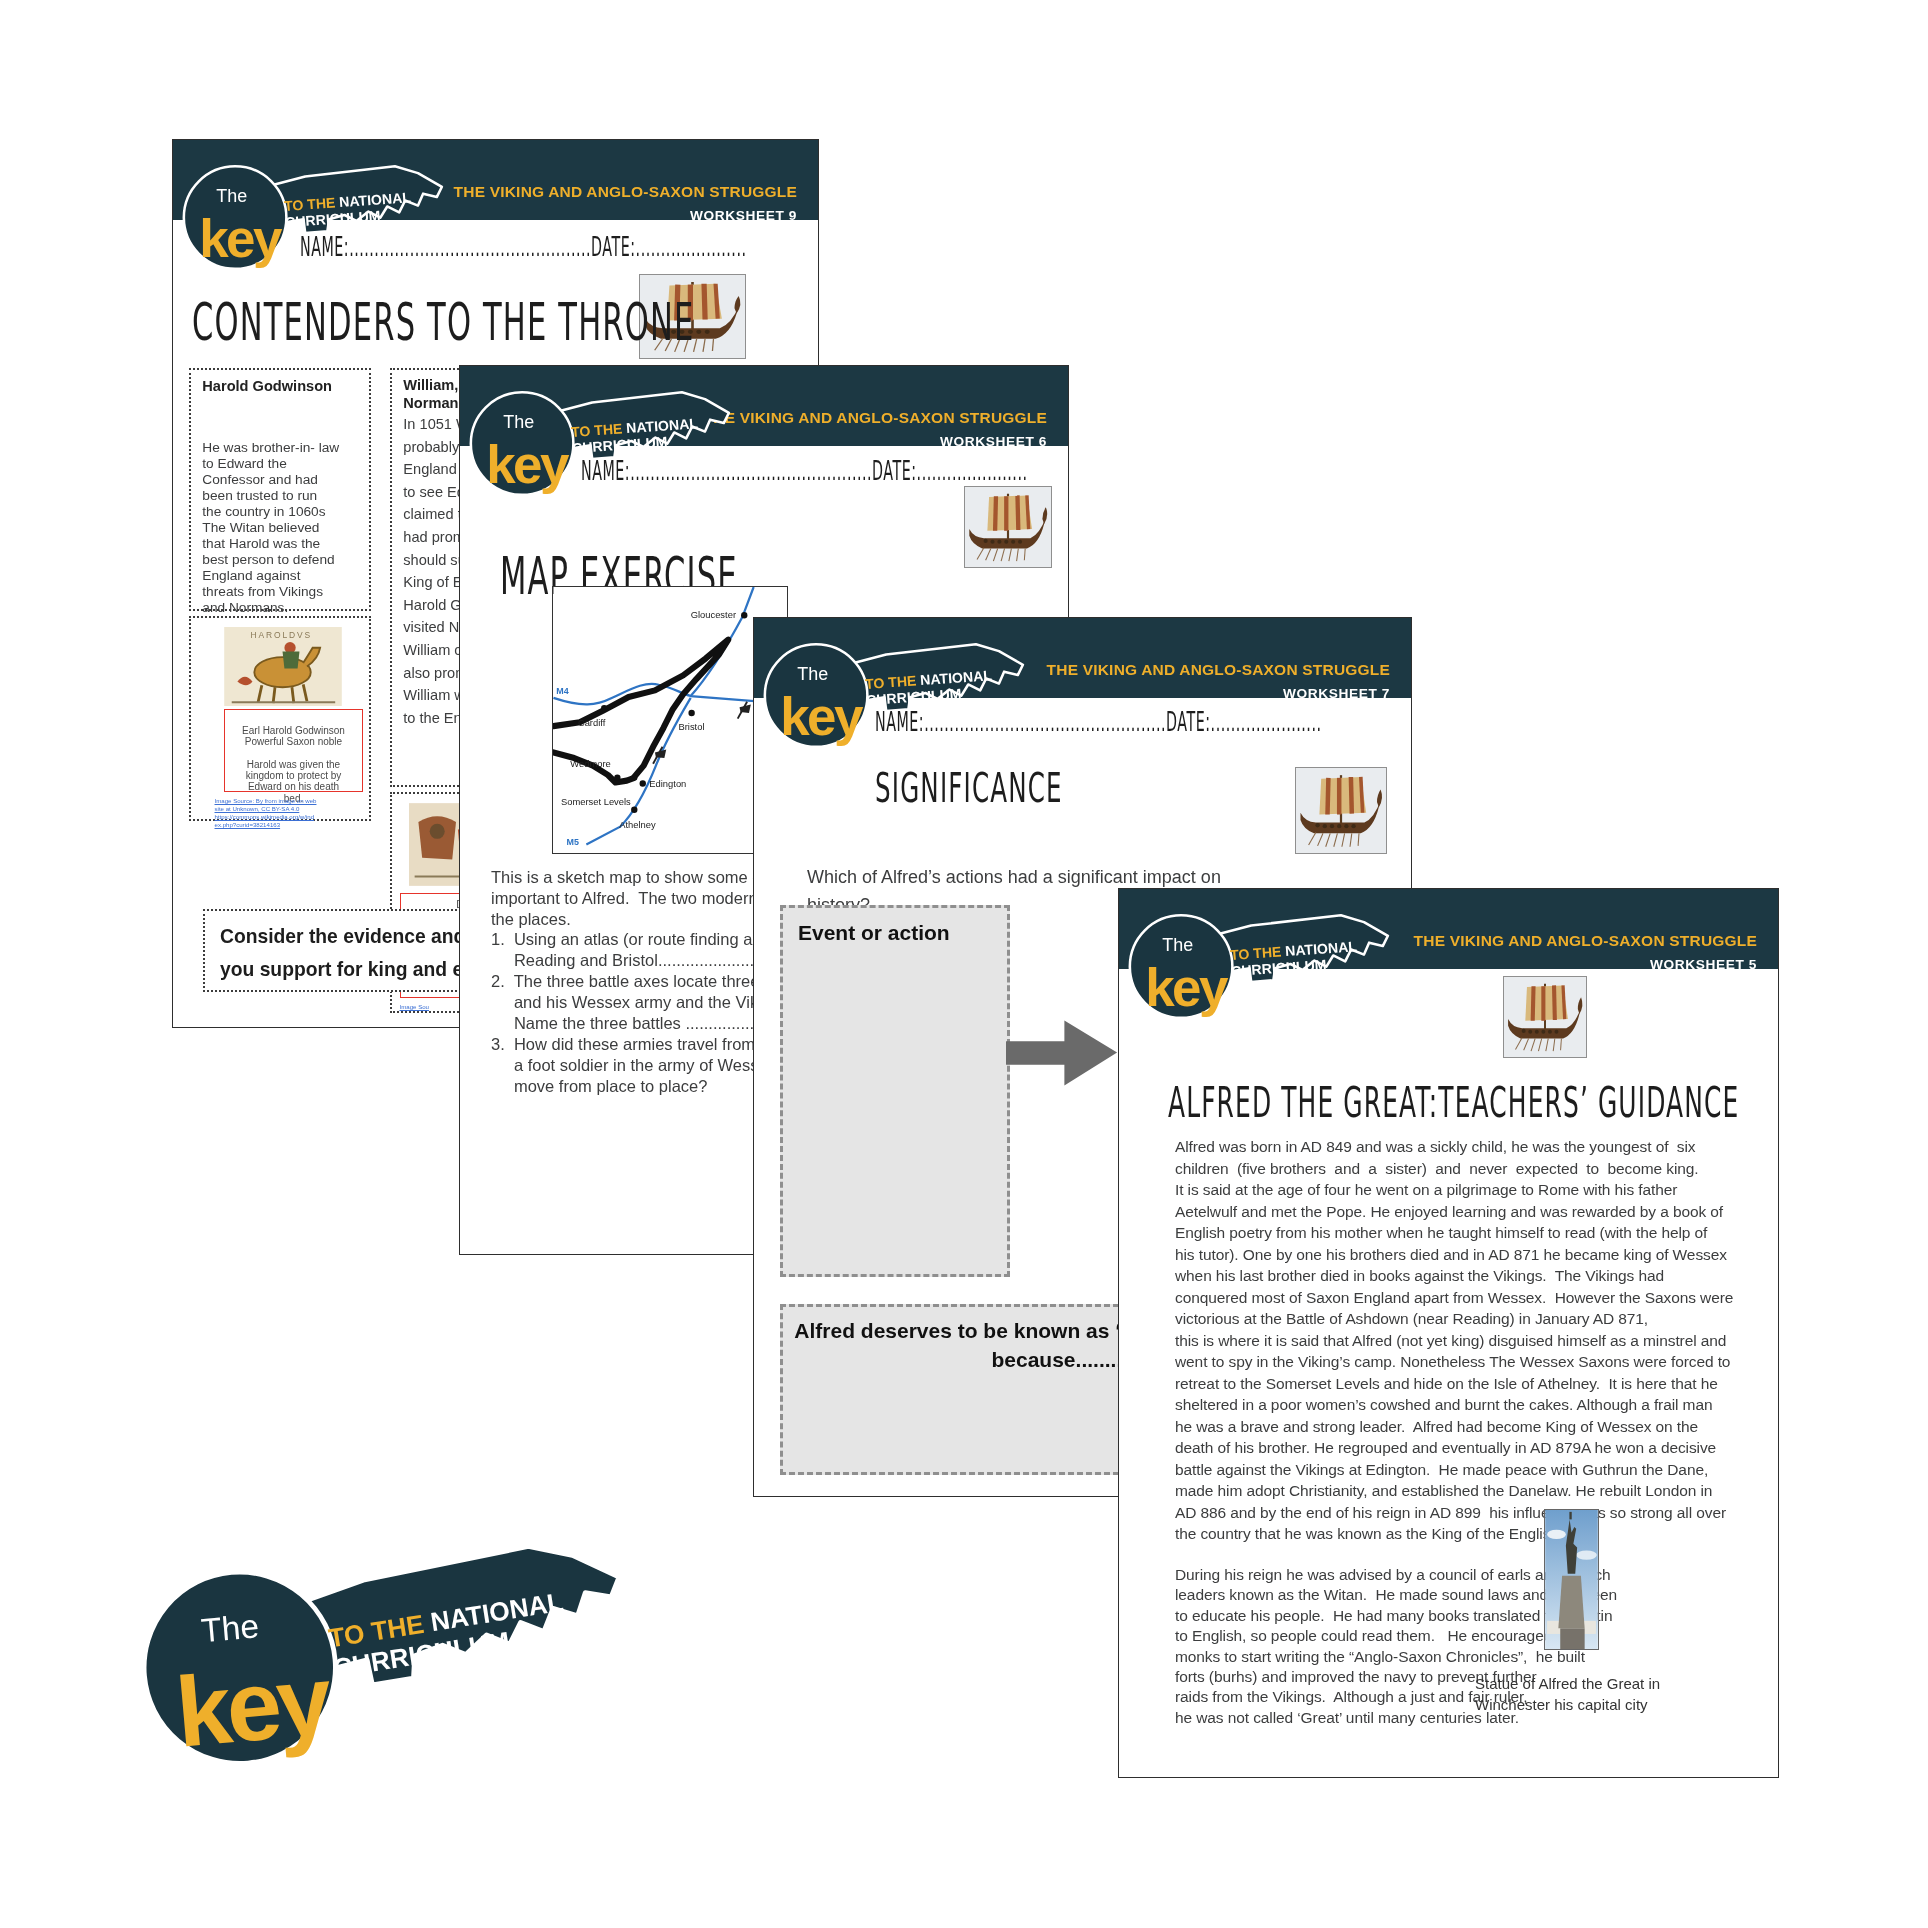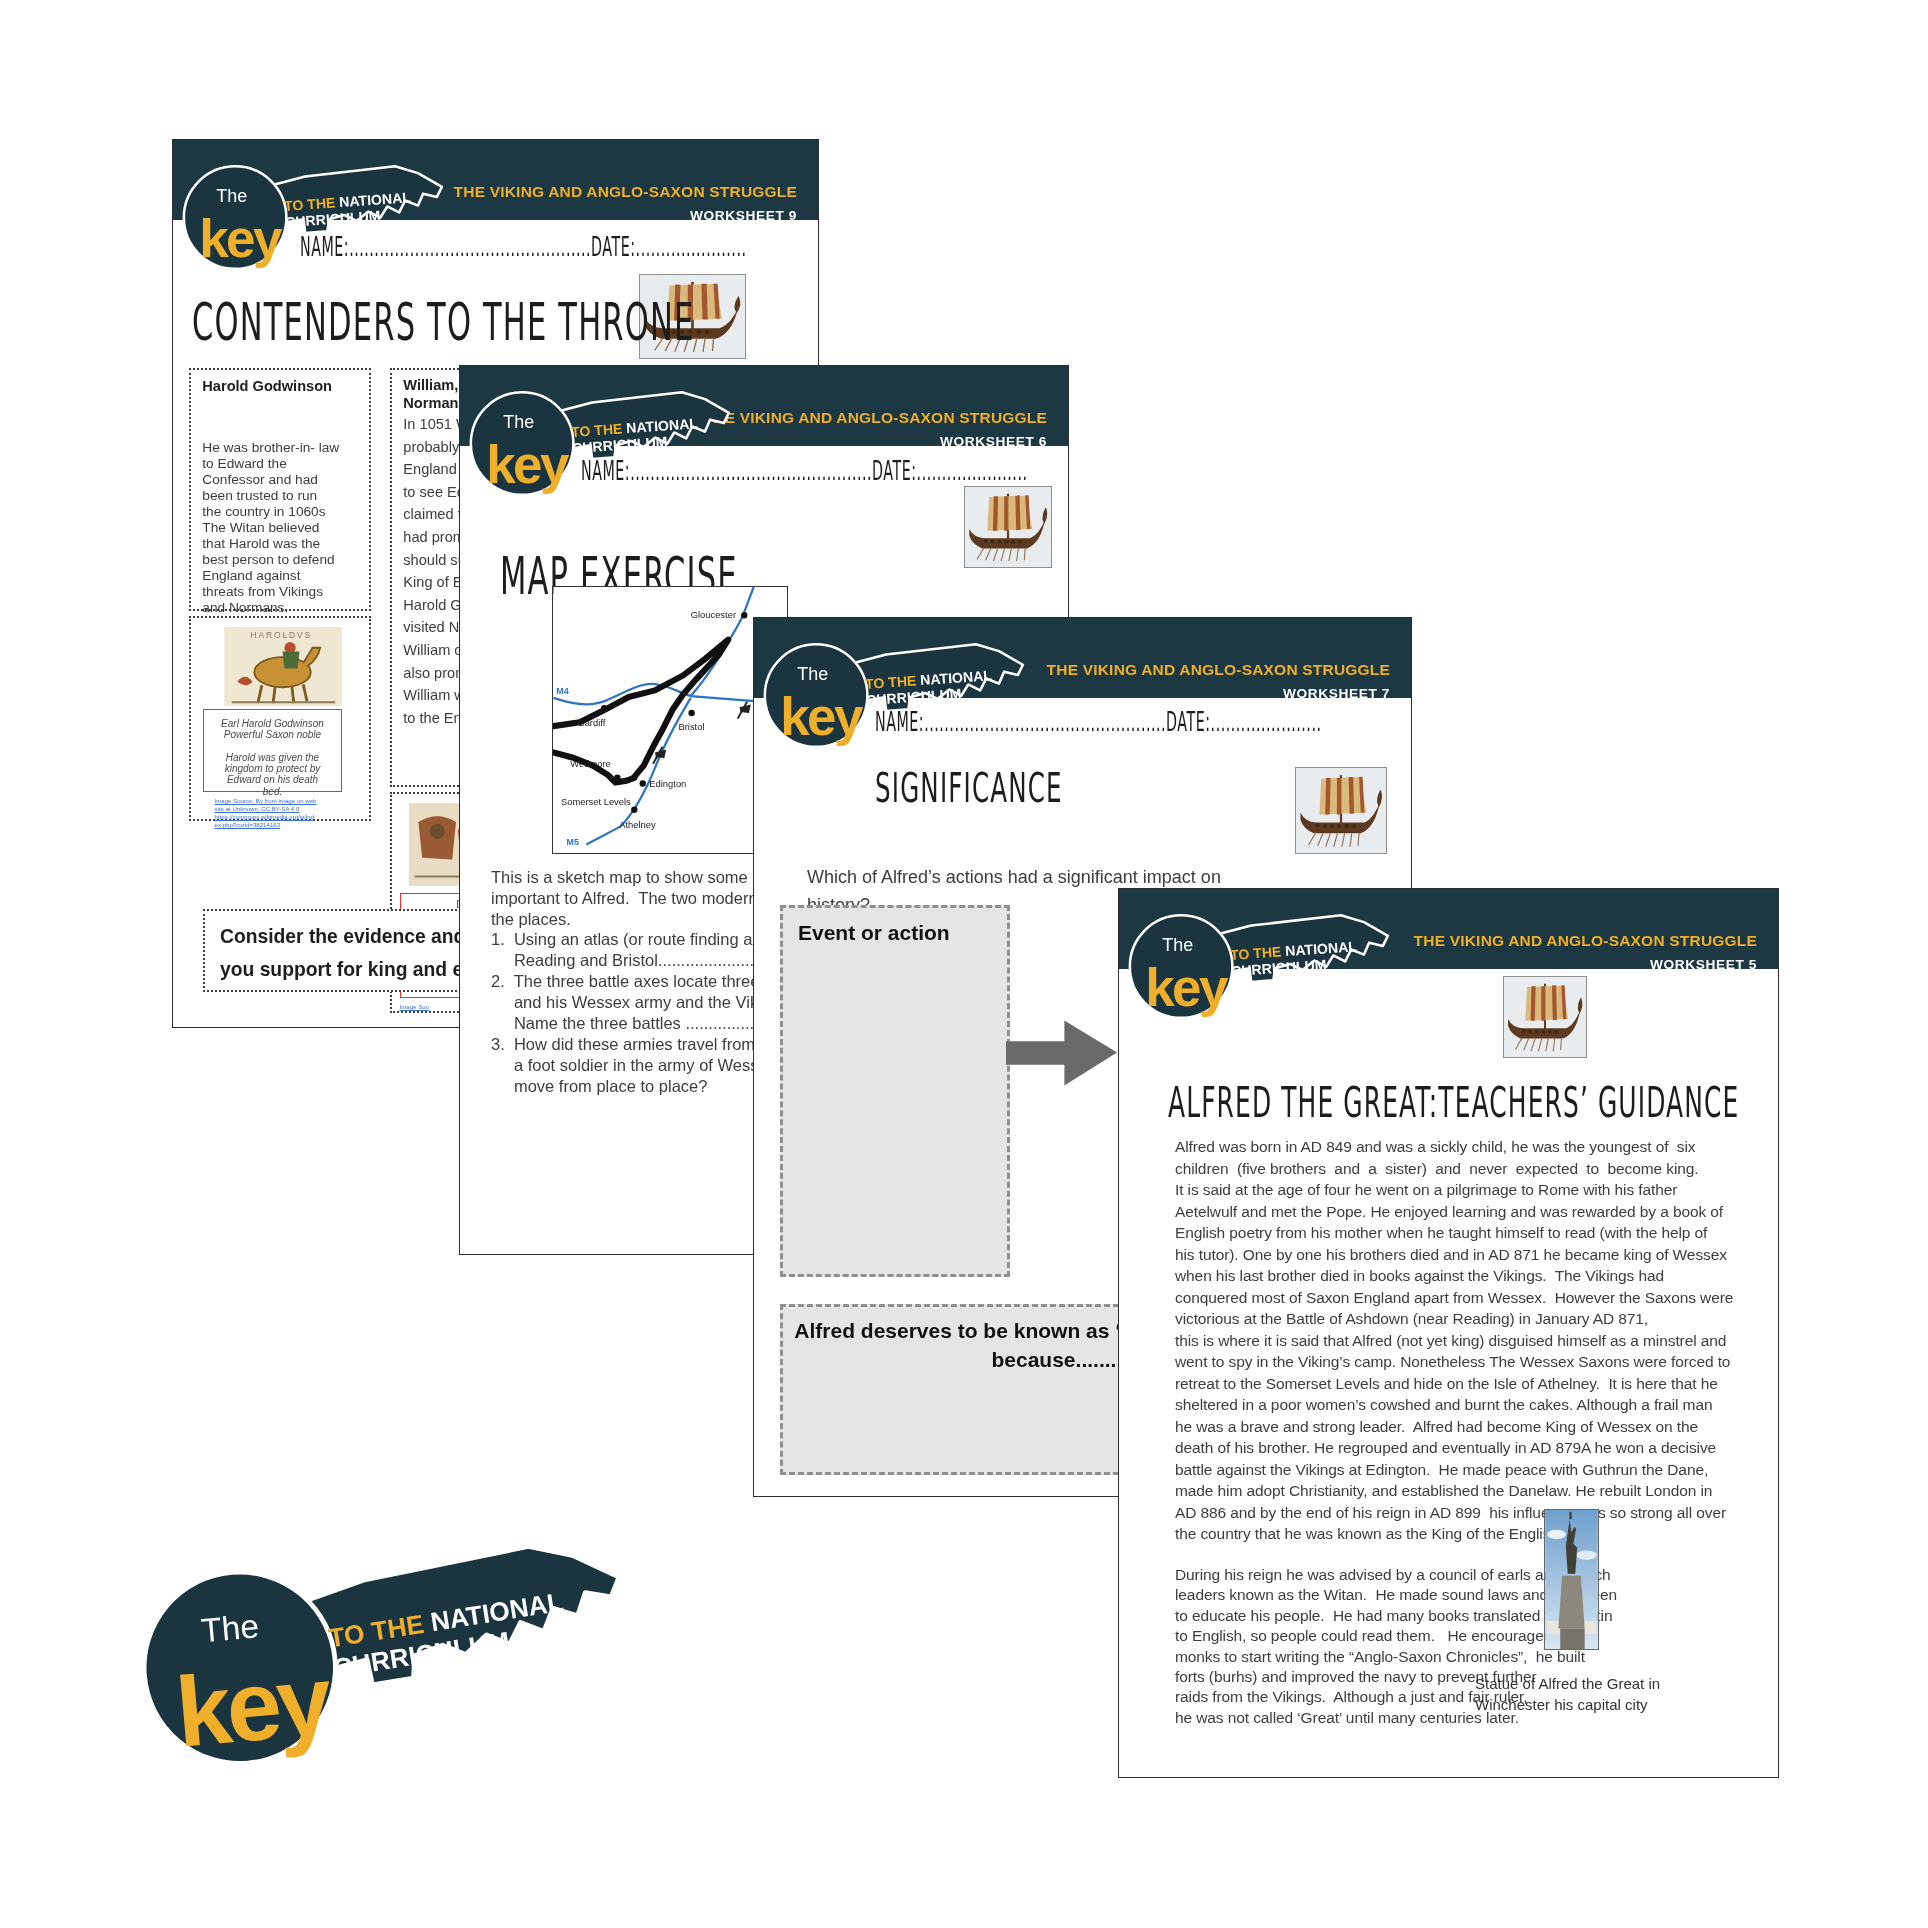--- a/index.html
+++ b/index.html
@@ -130,21 +130,21 @@
       <path d="M88,42 Q100,34 102,22 L94,22 Q88,32 84,38" fill="#c99136" stroke="#7a5a1e" stroke-width="2"></path>
       <line x1="40" y1="62" x2="36" y2="80" stroke="#7a5a1e" stroke-width="3"></line>
       <line x1="54" y1="64" x2="52" y2="81" stroke="#7a5a1e" stroke-width="3"></line>
       <line x1="72" y1="64" x2="74" y2="81" stroke="#7a5a1e" stroke-width="3"></line>
       <line x1="84" y1="61" x2="88" y2="79" stroke="#7a5a1e" stroke-width="3"></line>
       <circle cx="70" cy="22" r="6" fill="#b5502e"></circle>
       <path d="M62,26 L80,26 L78,44 L64,44 Z" fill="#4e6b3a"></path>
       <path d="M14,58 Q22,48 30,58 Q24,66 14,58" fill="#b5502e"></path>
       <line x1="8" y1="80" x2="118" y2="80" stroke="#8a7a58" stroke-width="2"></line>
     </svg>
-    <div class="redbox lines" style="left:12px;top:91px;width:139px;height:83px;font-size:10px;line-height:11.3px;padding-top:8px;font-style:italic;">
+    <div class="redbox lines" style="left:33px;top:91px;width:139px;height:83px;font-size:10px;line-height:11.3px;padding-top:15px;">
           <div>Earl Harold Godwinson</div>
           <div>Powerful Saxon noble</div>
           <div>&nbsp;</div>
           <div>Harold was given the</div>
           <div>kingdom to protect by</div>
           <div>Edward on his death</div>
           <div>bed.</div>
         </div>
     <div class="tiny-link lines" style="left:23.5px;top:179px;width:141px;">
           <div>Image Source: By from image on web</div>

